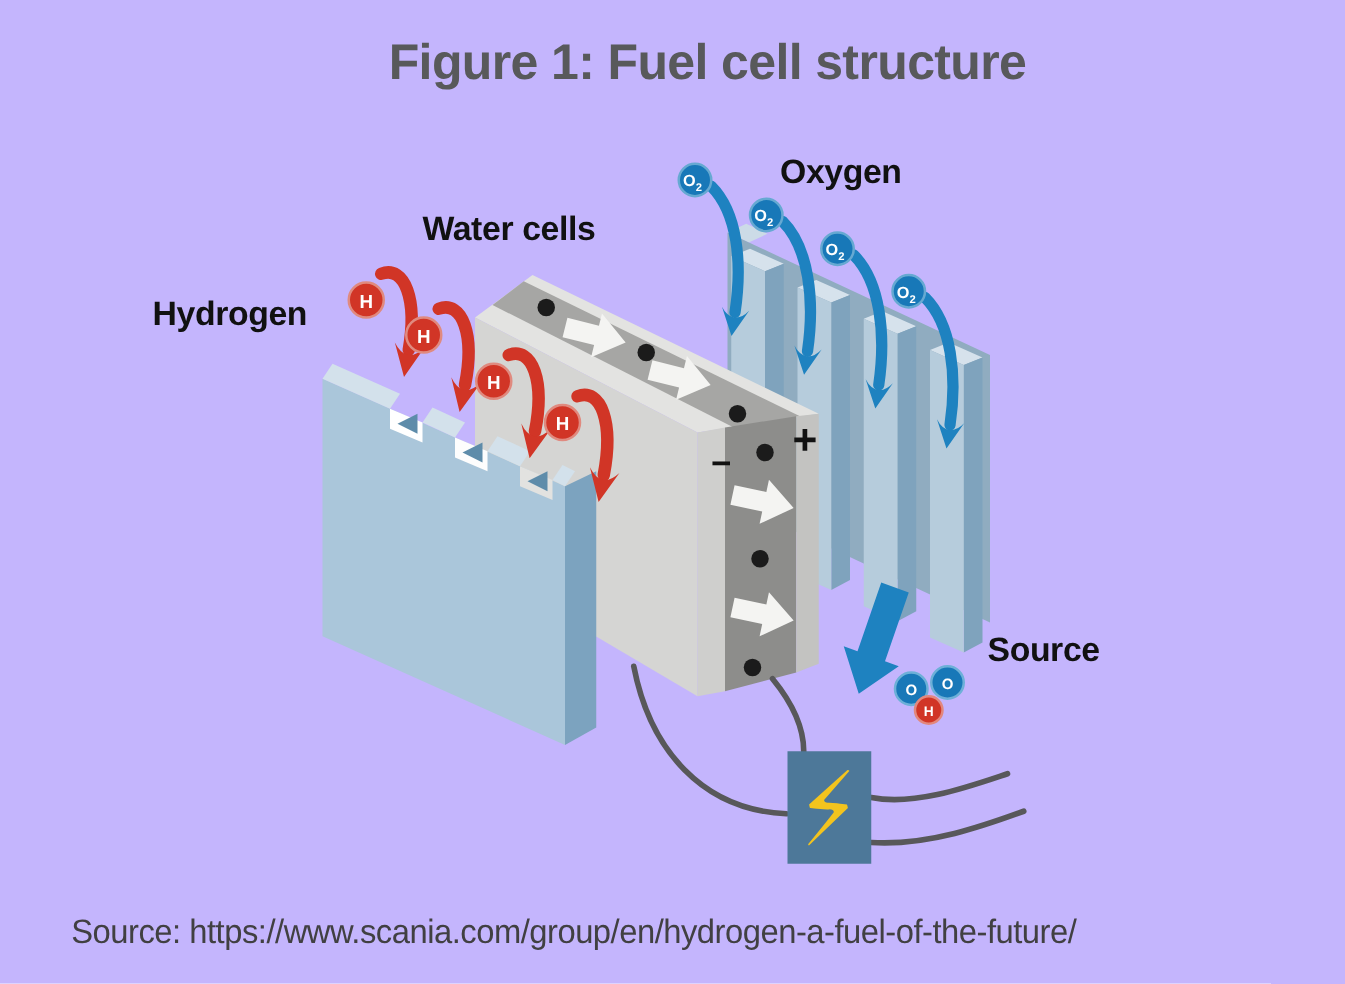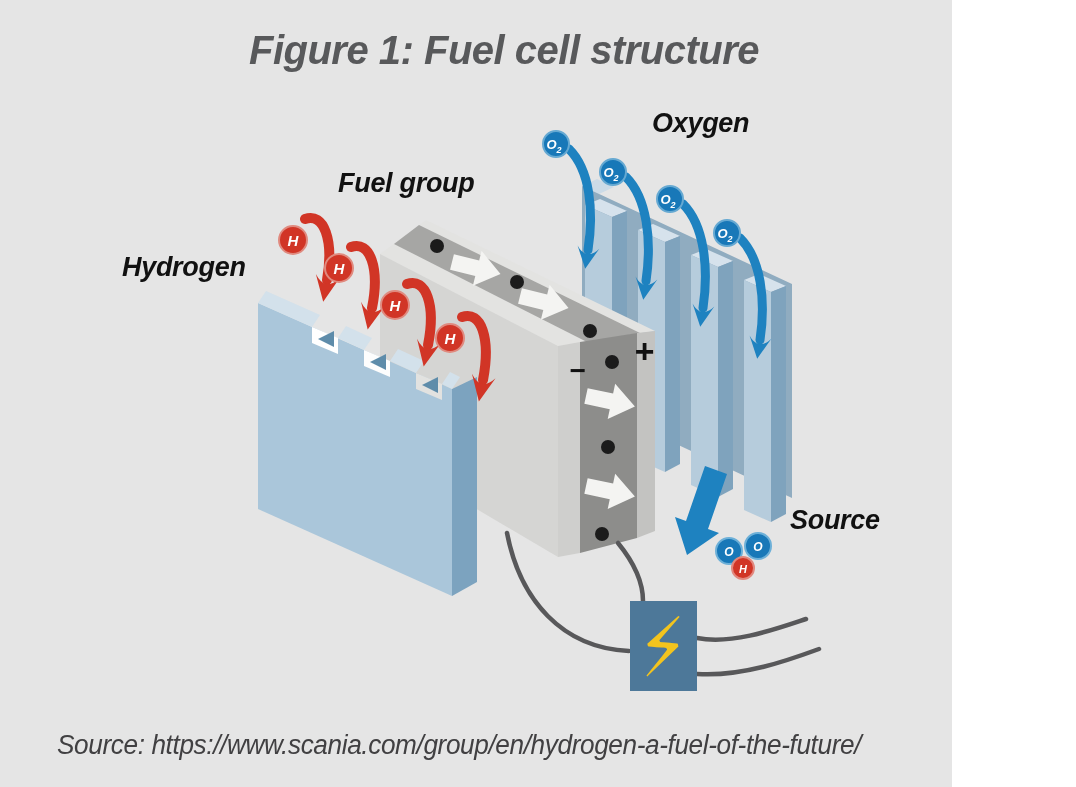--- a/index.html
+++ b/index.html
@@ -1,30 +1,30 @@
 <!DOCTYPE html>
 <html><head>
 <meta charset="utf-8">
 <style>
   html,body{margin:0;padding:0;background:#ffffff;}
   .canvas{
-    position:relative;width:952px;height:787px;background:#e5e5e5;
-    font-family:"Liberation Sans",sans-serif;overflow:hidden;font-style:italic;
+    position:relative;width:1076px;height:787px;background:#c4b5fd;
+    font-family:"Liberation Sans",sans-serif;overflow:hidden;
   }
   .fig-title{
     position:absolute;top:28px;left:0;width:100%;text-align:center;text-indent:56px;
     font-size:40px;font-weight:700;letter-spacing:-0.5px;color:#58595b;
   }
   .diagram-label{
     position:absolute;font-size:27px;font-weight:700;color:#111111;letter-spacing:-0.3px;
     white-space:nowrap;
   }
   .lbl-fuel-cells{left:338px;top:168px;}
-  .lbl-hydrogen{left:122px;top:252px;}
-  .lbl-oxygen{left:624px;top:108px;margin-left:28px;}
+  .lbl-hydrogen{left:122px;top:236px;}
+  .lbl-oxygen{left:624px;top:122px;}
   .lbl-water{left:790px;top:505px;}
   .lbl-electricity{left:465px;top:659px;}
   .source-caption{
     position:absolute;left:57px;top:730px;font-size:27px;color:#414042;
     letter-spacing:-0.4px;transform:scaleX(0.97);transform-origin:left center;white-space:nowrap;
   }
   svg{position:absolute;left:0;top:0;}
   svg text{font-family:"Liberation Sans",sans-serif;}
   .bolt-glyph{font-family:"DejaVu Sans",sans-serif;}
 </style>
@@ -164,19 +164,19 @@
       <circle cx="339" cy="268" r="14" fill="#d13526" stroke="#e08a7f" stroke-width="2"></circle>
       <circle cx="395" cy="305" r="14" fill="#d13526" stroke="#e08a7f" stroke-width="2"></circle>
       <circle cx="450" cy="338" r="14" fill="#d13526" stroke="#e08a7f" stroke-width="2"></circle>
       <text x="293" y="246" font-size="15" font-weight="bold" fill="#fff" text-anchor="middle">H</text>
       <text x="339" y="274" font-size="15" font-weight="bold" fill="#fff" text-anchor="middle">H</text>
       <text x="395" y="311" font-size="15" font-weight="bold" fill="#fff" text-anchor="middle">H</text>
       <text x="450" y="344" font-size="15" font-weight="bold" fill="#fff" text-anchor="middle">H</text>
     </g>
   </svg>
 
-  <div class="diagram-label lbl-fuel-cells">Fuel group</div>
+  <div class="diagram-label lbl-fuel-cells">Water cells</div>
   <div class="diagram-label lbl-hydrogen">Hydrogen</div>
   <div class="diagram-label lbl-oxygen">Oxygen</div>
   <div class="diagram-label lbl-water">Source</div>
 
   <div class="source-caption">Source: https://www.scania.com/group/en/hydrogen-a-fuel-of-the-future/</div>
 </div>
 
 </body></html>

